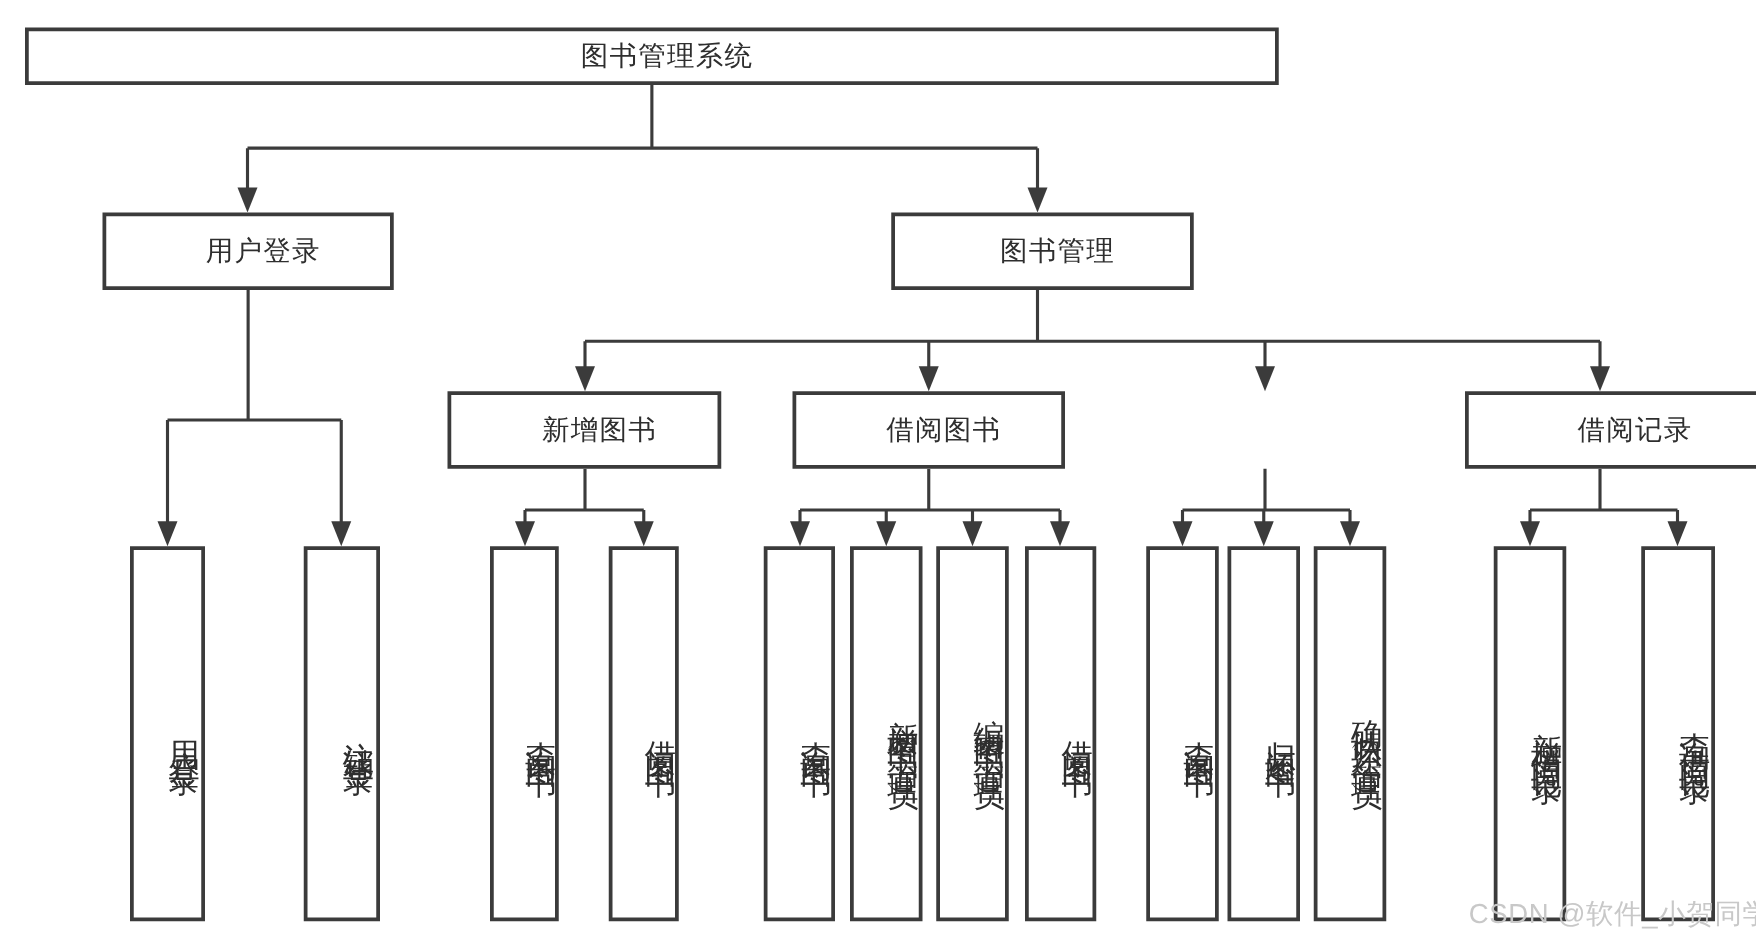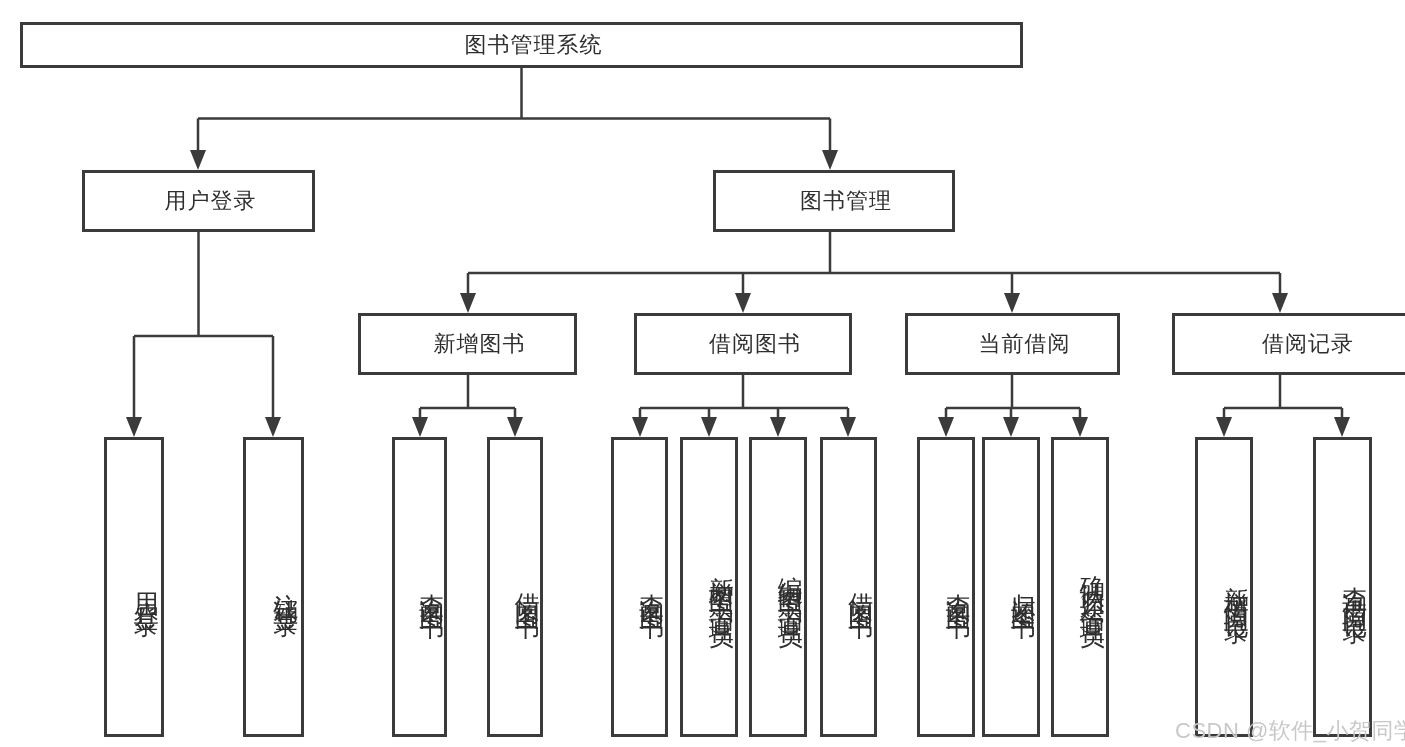--- a/index.html
+++ b/index.html
@@ -115,23 +115,20 @@
   <div class="box hbox" style="left:713px;top:170px;width:242px;height:62px">
     <span>图书管理</span>
   </div>
 
   <div class="box hbox" style="left:358px;top:313px;width:219px;height:62px">
     <span>新增图书</span>
   </div>
   <div class="box hbox" style="left:634px;top:313px;width:218px;height:62px">
     <span>借阅图书</span>
   </div>
-  <div class="box hbox" style="left:905px;top:313px;width:215px;height:62px">
-    <span>当前借阅</span>
-  </div>
   <div class="box hbox" style="left:1172px;top:313px;width:248px;height:62px">
     <span>借阅记录</span>
   </div>
 
   <div class="box" style="left:104px;top:437px;width:60px;height:300px">
     <span class="vtext">用户登录</span>
   </div>
   <div class="box" style="left:243px;top:437px;width:61px;height:300px">
     <span class="vtext">注销登录</span>
   </div>

